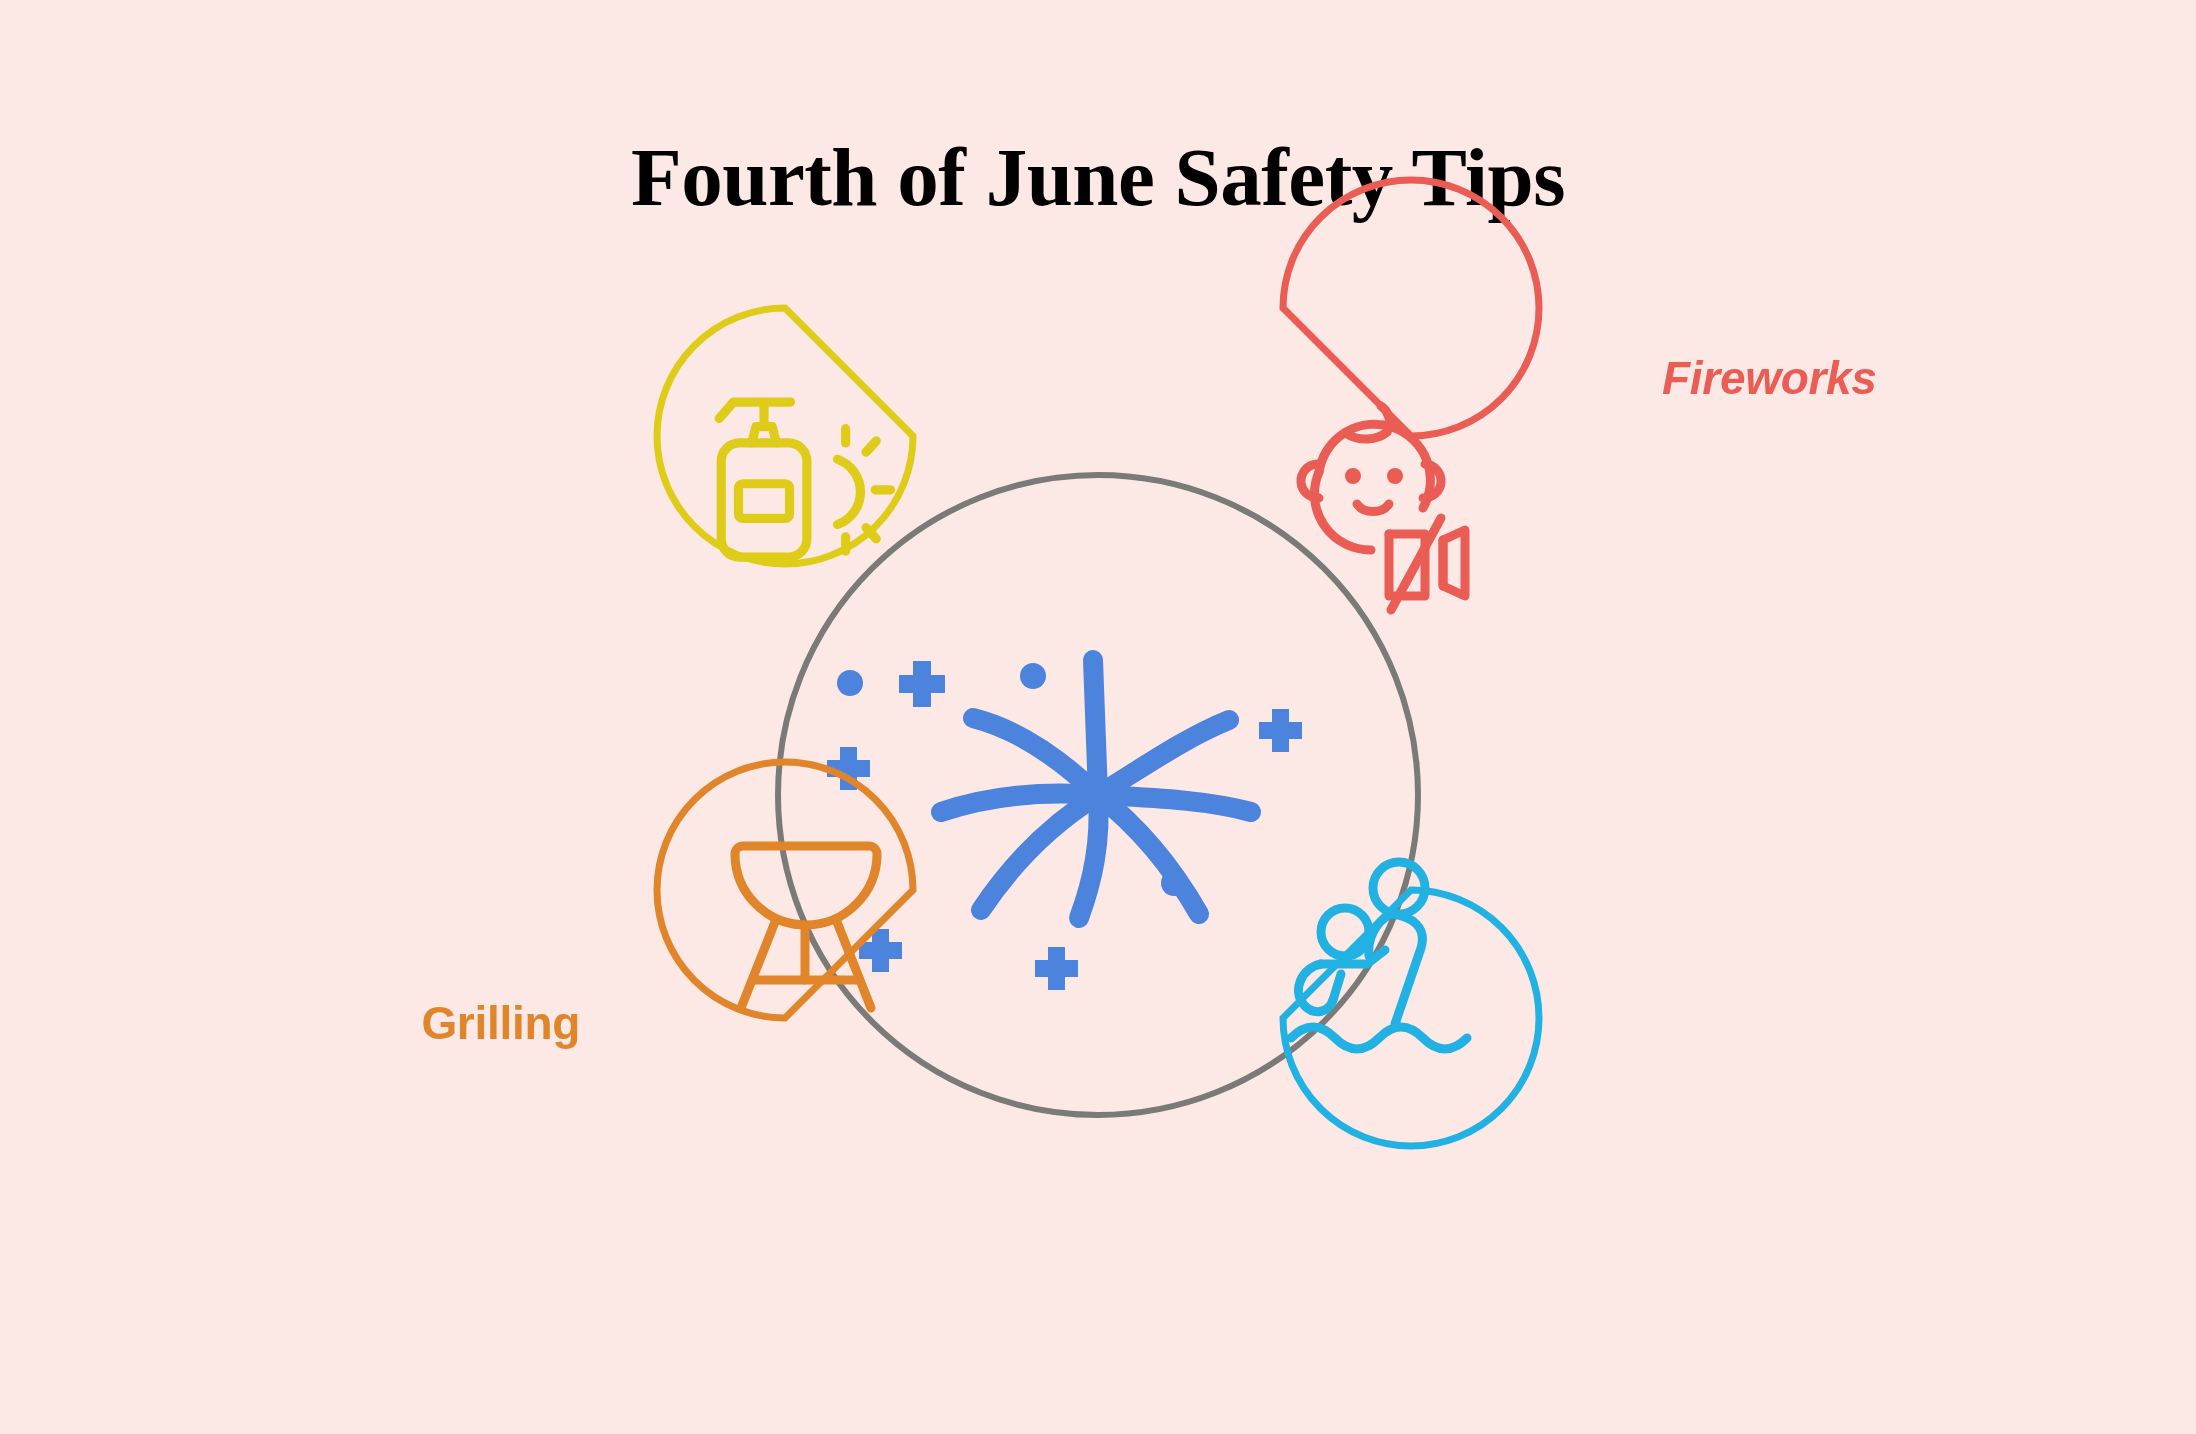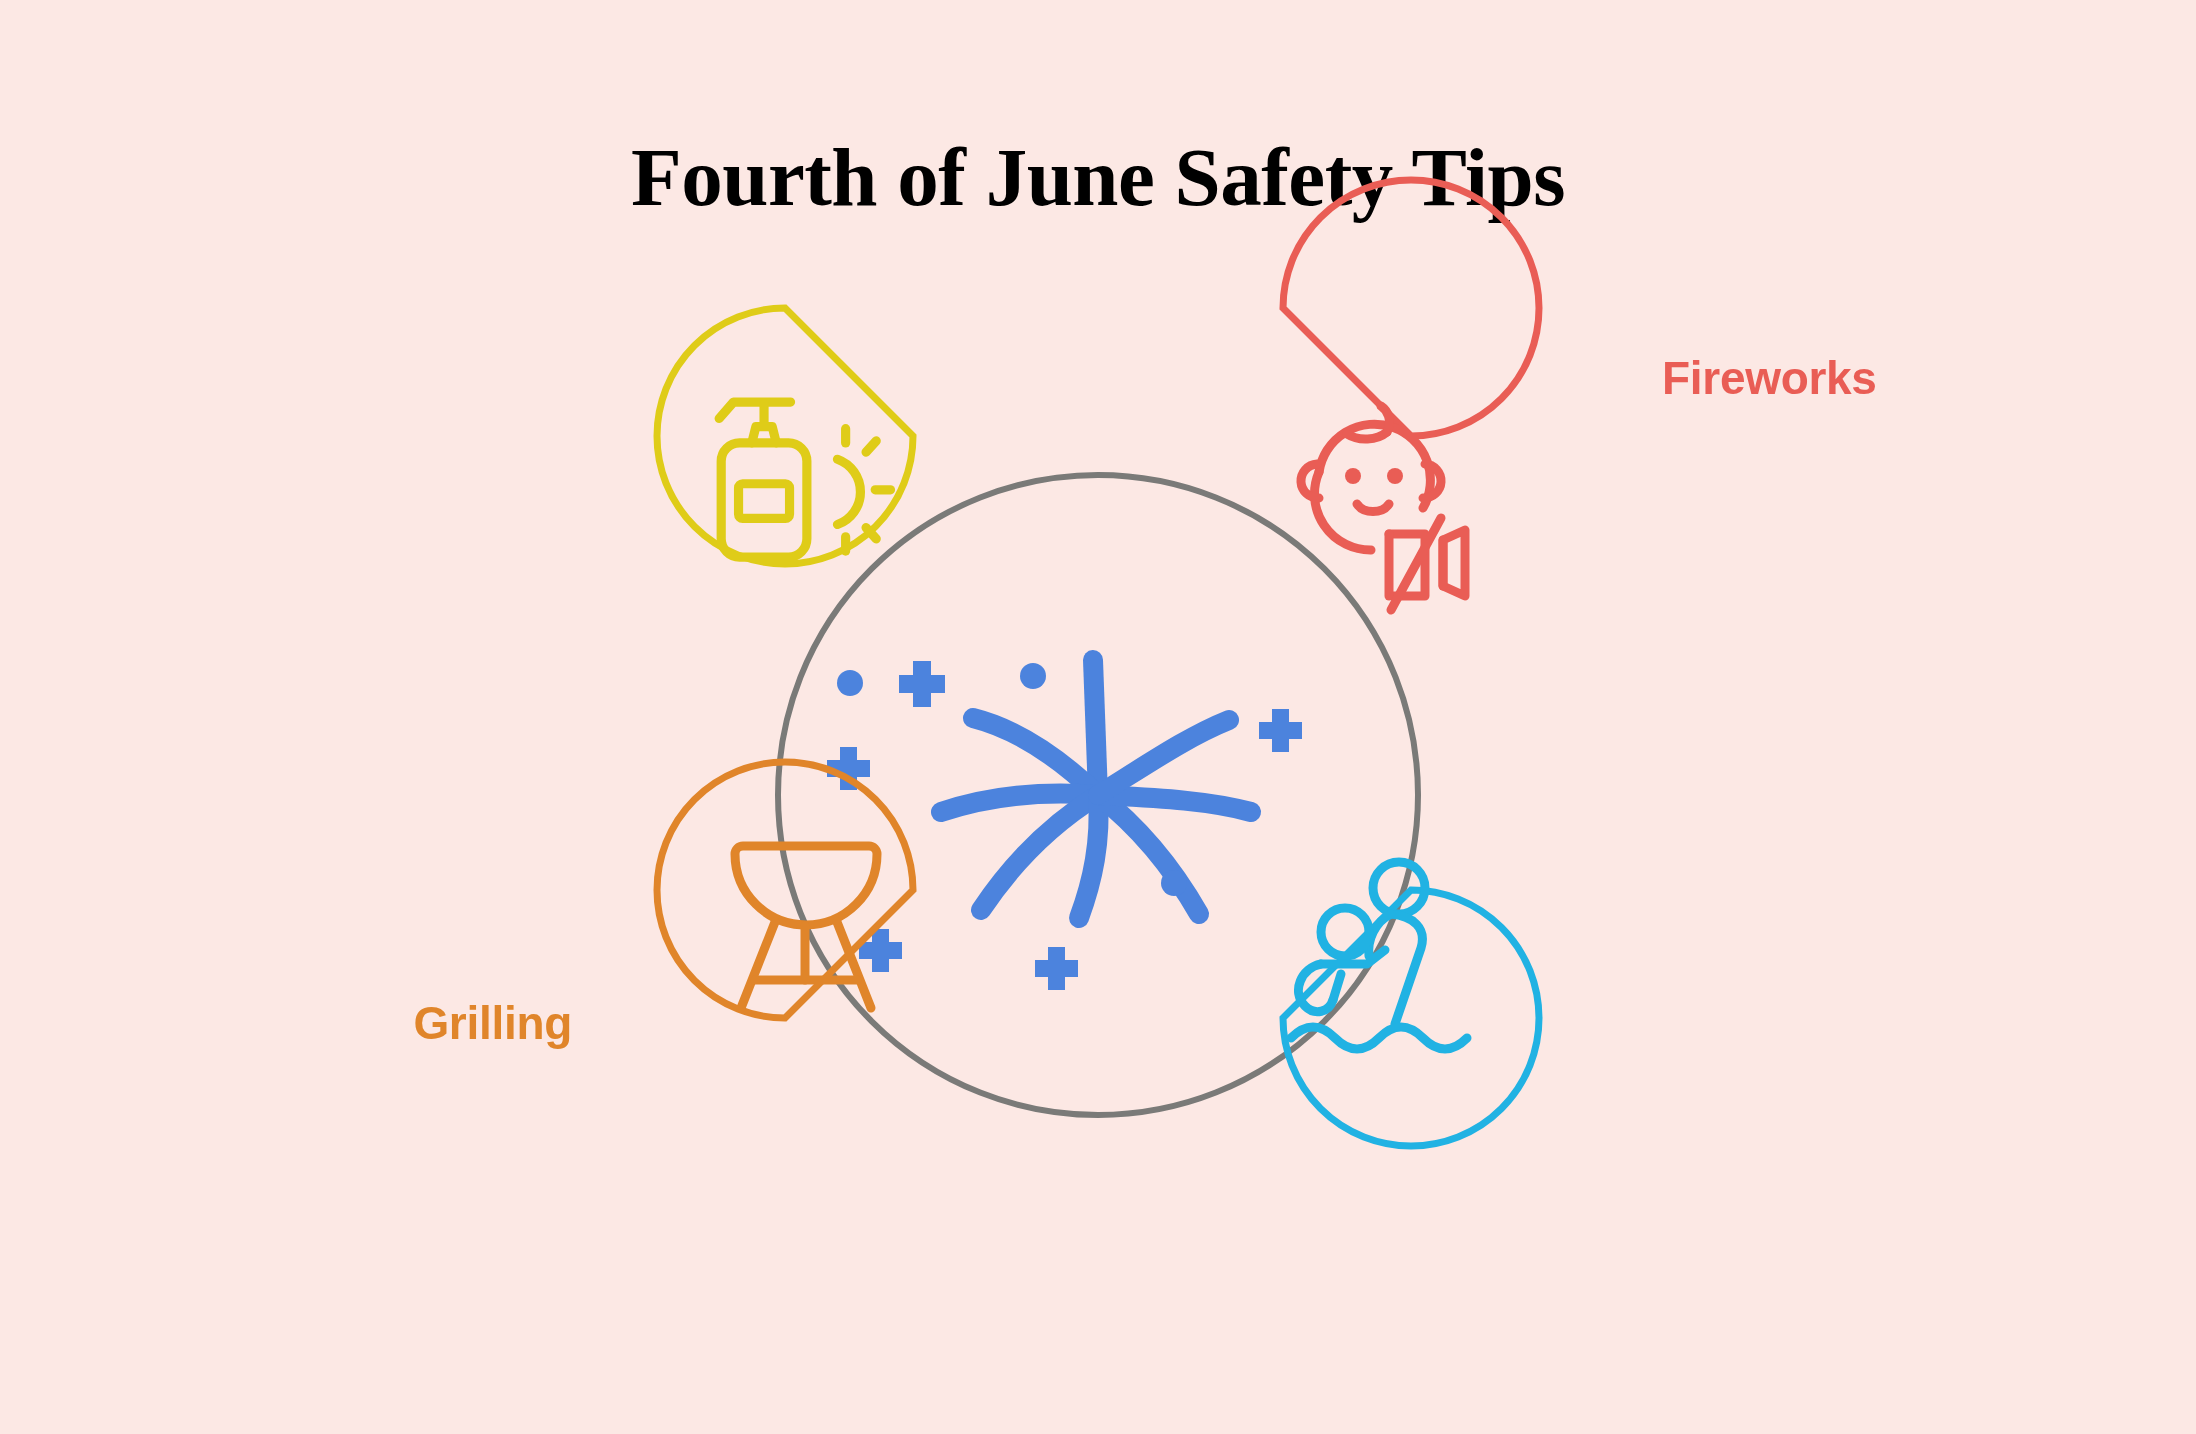--- a/index.html
+++ b/index.html
@@ -59,24 +59,24 @@
 
   .tip-body {
     font-size:35px;
     line-height:1.33;
     color:#4A4A48;
     margin-top:26px;
   }
 
   
   #tip-sun  { left:60px;  top:355px;  width:520px; text-align:right; }
-  #tip-grill{ left:52px;  top:1000px; width:520px; text-align:right; }
-
-  
-  #tip-fireworks { left:1662px; top:355px;  width:500px; text-align:left; }
+  #tip-grill{ left:60px;  top:1000px; width:520px; text-align:right; }
+
+  
+  #tip-fireworks { left:1662px; top:355px;  width:500px; text-align:left;font-style:italic; }
   #tip-water     { left:1662px; top:1000px; width:490px; text-align:left; }
 
   #tip-sun .tip-heading       { color:#DFCC18; }
   #tip-fireworks .tip-heading { color:#E95D55; }
   #tip-grill .tip-heading     { color:#E0852A; }
   #tip-water .tip-heading     { color:#21B2E3; }
 </style>
 </head>
 <body>
 

